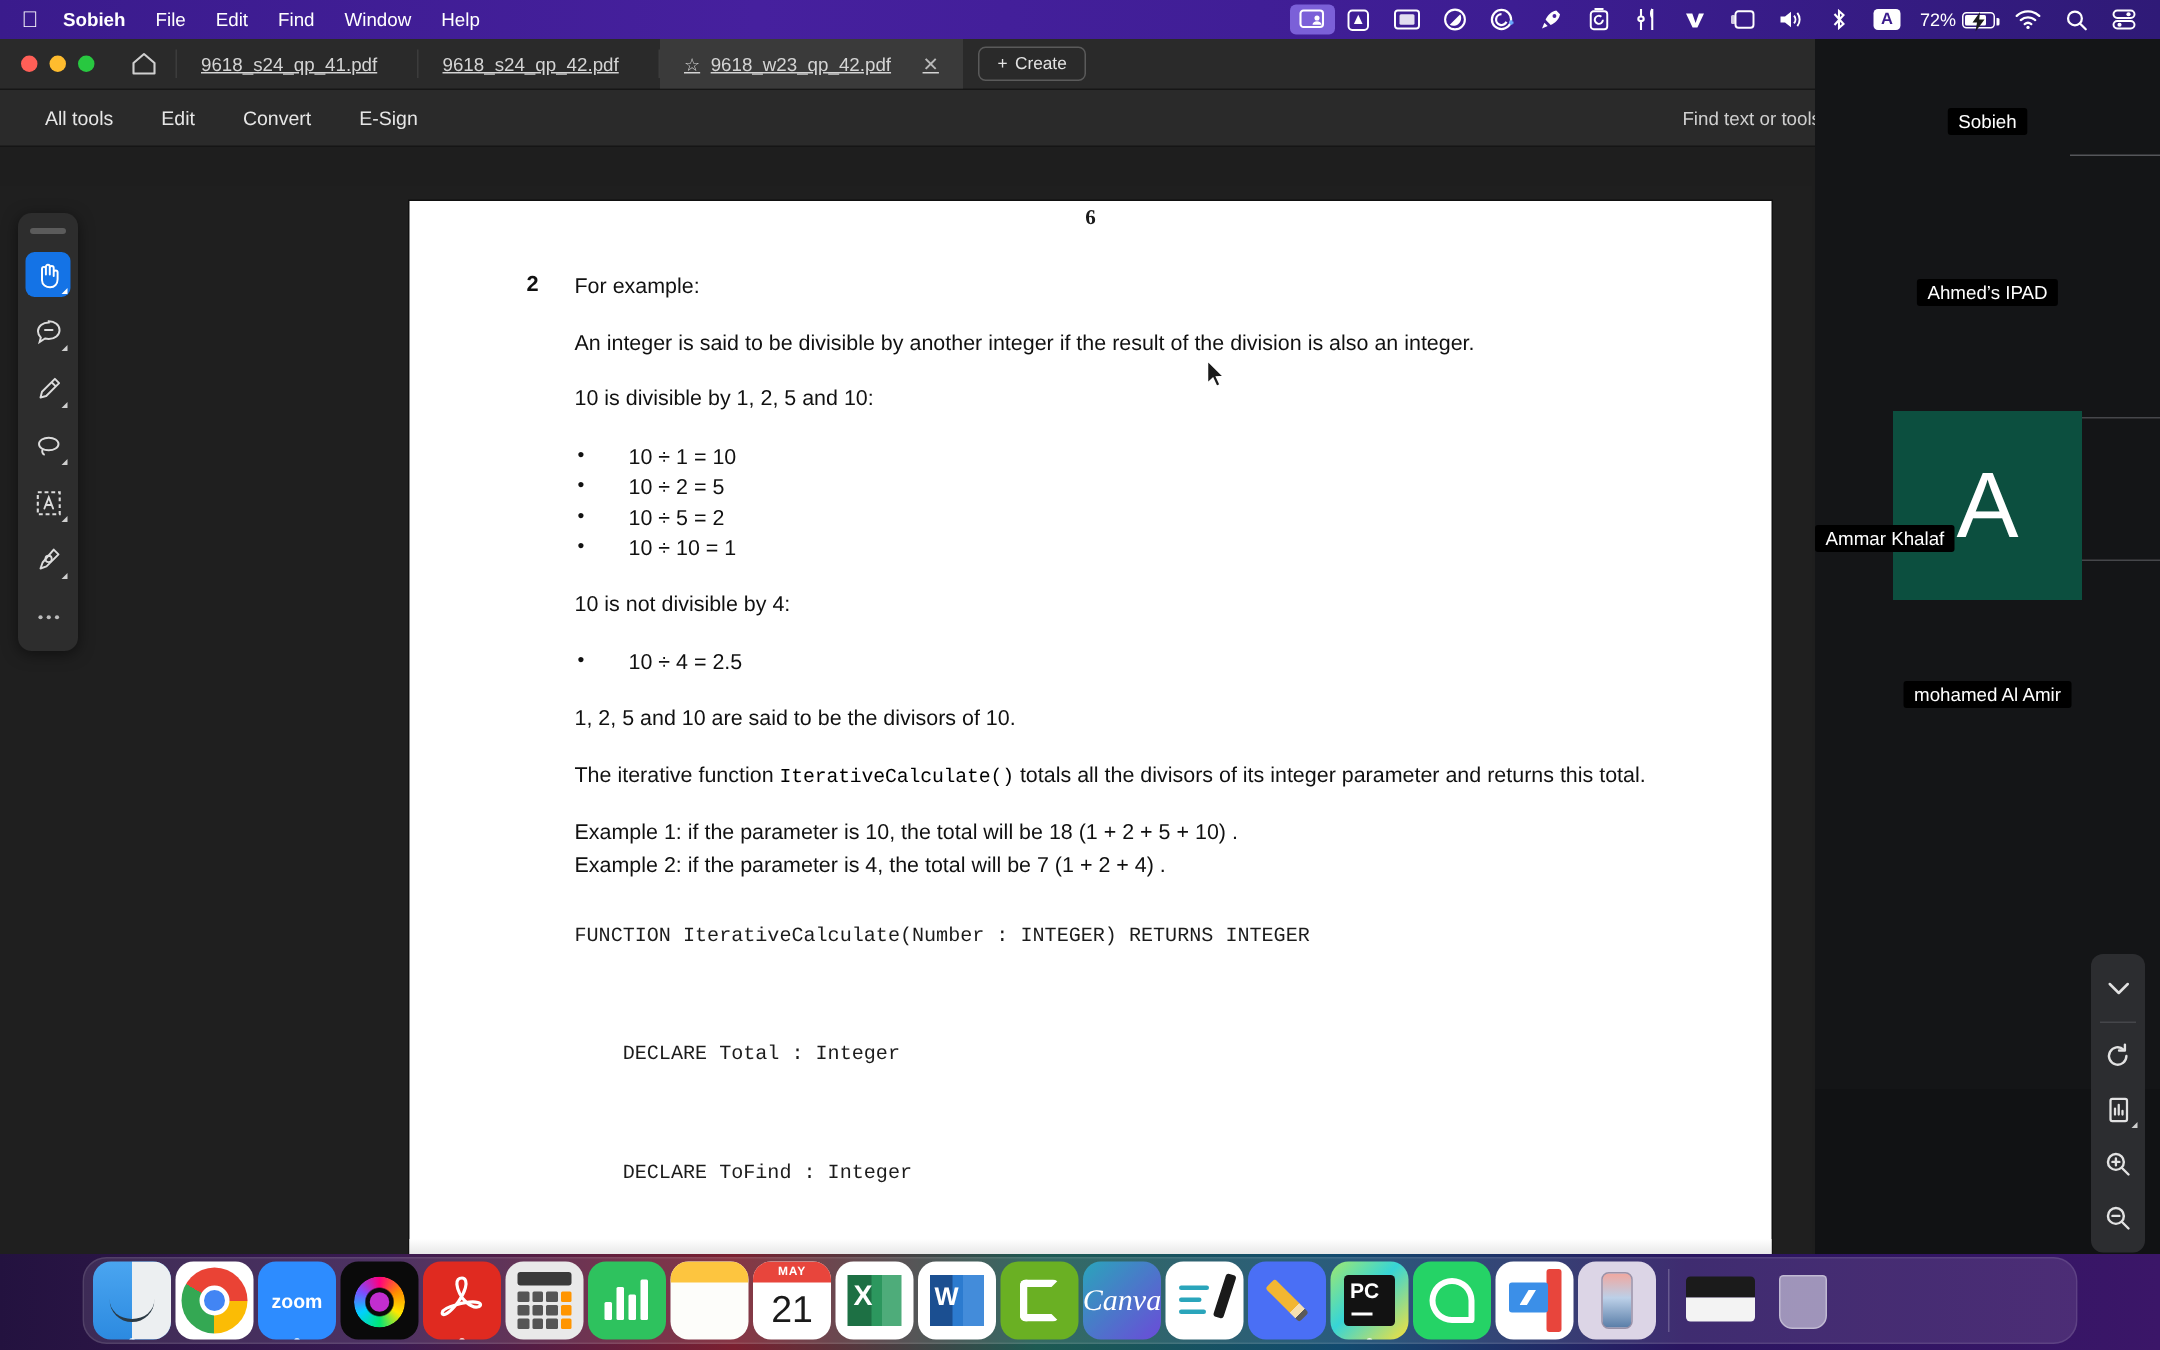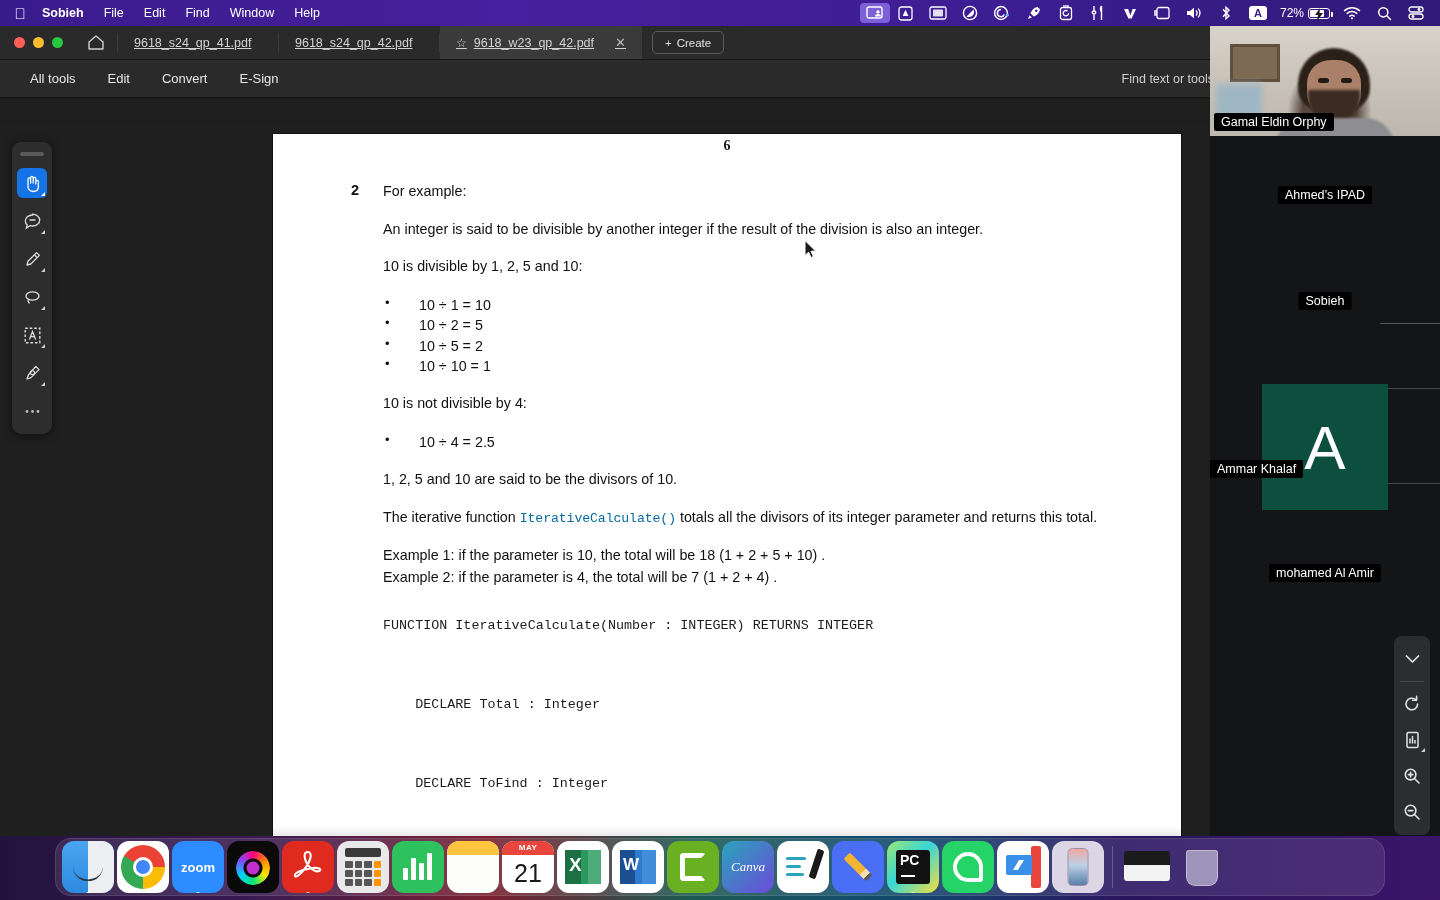--- a/index.html
+++ b/index.html
@@ -101,21 +101,21 @@
   .doc-body{ padding:28px 52px 0 110px; position:relative; color:#111; }
   .q-num{
     position:absolute; left:78px; font-family:"Liberation Sans", sans-serif;
     font-weight:bold; font-size:14.5px;
   }
   .p{ font-size:14.3px; line-height:1.38; margin-bottom:18px; }
   .p.tight{ margin-bottom:2px; }
   ul.bul{ list-style:none; margin:0 0 18px 0; }
   ul.bul li{ font-size:14.3px; line-height:1.42; position:relative; padding-left:36px; }
   ul.bul li:before{ content:"\2022"; position:absolute; left:2px; top:-1px; font-size:13px; }
-  code.mono{ font-family:"Liberation Mono", monospace; font-size:13.2px; letter-spacing:-.1px; color:#0369a1; }
+  code.mono{ font-family:"Liberation Mono", monospace; font-size:13.2px; letter-spacing:-.1px; color:#000000; }
   pre.pseudo{
     font-family:"Liberation Mono", monospace; font-size:13.4px; color:#1c1c1c;
     line-height:2.95; margin-top:2px; white-space:pre;
   }
   #doc-scroll-fade{
     position:absolute; left:273px; top:702px; width:908px; height:12px;
     background:linear-gradient(#fff,#e4e4e4);
   }
   #cursor{ position:absolute; left:804px; top:116px; width:13px; height:18px; }
 
@@ -220,21 +220,21 @@
   .i-excel .blk2{ position:absolute; left:24px; top:9px; width:20px; height:34px; background:#2f9e63; opacity:.85;}
   .i-excel .x{ position:absolute; left:12px; top:13px; color:#fff; font-size:19px; font-weight:700; z-index:2;}
   .i-word{ background:#fff; }
   .i-word .blk{ position:absolute; left:8px; top:9px; width:22px; height:34px; background:#1b4f91; }
   .i-word .blk2{ position:absolute; left:23px; top:9px; width:21px; height:34px; background:#2f7fd6; opacity:.9;}
   .i-word .w{ position:absolute; left:11px; top:14px; color:#fff; font-size:17px; font-weight:700; z-index:2;}
   .i-camtasia{ background:#6ab023; }
   .i-camtasia .c{ position:absolute; left:50%; top:50%; transform:translate(-50%,-50%);
      width:26px; height:28px; border:5px solid #fff; border-right-color:transparent; border-radius:4px; }
   .i-canva{ background:linear-gradient(135deg,#2aa5bb,#6b4bd8); color:#fff;
-     font-family:"Liberation Serif",serif; font-style:italic; font-size:13px;text-align:right; }
+     font-family:"Liberation Serif",serif; font-style:italic; font-size:20px;text-align:right; }
   .i-goodnotes{ background:#fff; }
   .i-goodnotes .ln{ position:absolute; left:9px; width:20px; height:2.5px; background:#2aa5bb; border-radius:2px;}
   .i-goodnotes .pen{ position:absolute; right:9px; top:8px; width:7px; height:30px;
      background:#1a1a1a; border-radius:2px; transform:rotate(18deg); }
   .i-draw{ background:#4a6ff5; }
   .i-draw .pencil{ position:absolute; left:50%; top:50%; transform:translate(-50%,-50%) rotate(-45deg);
      width:9px; height:32px; background:linear-gradient(180deg,#f2b632 0%,#f2b632 72%,#f7e0b0 72%,#f7e0b0 88%,#5a5a5a 88%); border-radius:2px;}
   .i-pycharm{ background:linear-gradient(135deg,#9fe870 0%,#37d5d6 45%,#f7e03a 100%); }
   .i-pycharm .blk{ position:absolute; left:9px; top:9px; width:34px; height:34px; background:#121212; border-radius:3px;}
   .i-pycharm .pc{ position:absolute; left:13px; top:11px; color:#fff; font-size:14px; font-weight:700;}
@@ -542,39 +542,28 @@
           <circle cx="4" cy="3.5" r="1.4" fill="#bbb"></circle>
           <circle cx="9.5" cy="3.5" r="1.4" fill="#bbb"></circle>
           <circle cx="15" cy="3.5" r="1.4" fill="#bbb"></circle>
         </svg>
     </div>
   </div>
 </div>
 
 <div id="vpanel">
 
-  <div class="tile tile-video" style="height:110px">
-    <span class="tv-frame"></span>
-      <span class="tv-blue"></span>
-    <span class="tv-hair"></span>
-      <span class="tv-face"></span>
-    <span class="tv-eyeL"></span>
-      <span class="tv-eyeR"></span>
-    <span class="tv-beard"></span>
-      <span class="tv-body"></span>
-    <span class="namebadge">Gamal Eldin Orphy</span>
-  </div>
-
-  <div class="tile tile-dark" style="height:110px">
-    <span class="namebadge ctr" style="bottom:42px">Ahmed’s IPAD</span>
-  </div>
 
   <div class="tile tile-dark" style="height:110px">
     <span class="namebadge ctr" style="bottom:46px">Sobieh</span>
     <span style="position:absolute;right:0;bottom:32px;width:60px;height:1px;background:#55565a"></span>
+  </div>
+
+  <div class="tile tile-dark" style="height:110px">
+    <span class="namebadge ctr" style="bottom:42px">Ahmed’s IPAD</span>
   </div>
 
   <div class="tile tile-dark" style="height:170px;padding-top:28px">
     <span style="position:absolute;right:0;top:32px;width:52px;height:1px;background:#46474b"></span>
     <span style="position:absolute;right:0;bottom:42px;width:52px;height:1px;background:#46474b"></span>
     <div class="avatar-sq">A</div>
     <span class="namebadge" style="bottom:48px;left:0">Ammar Khalaf</span>
   </div>
 
   <div class="tile tile-dark" style="height:120px">

